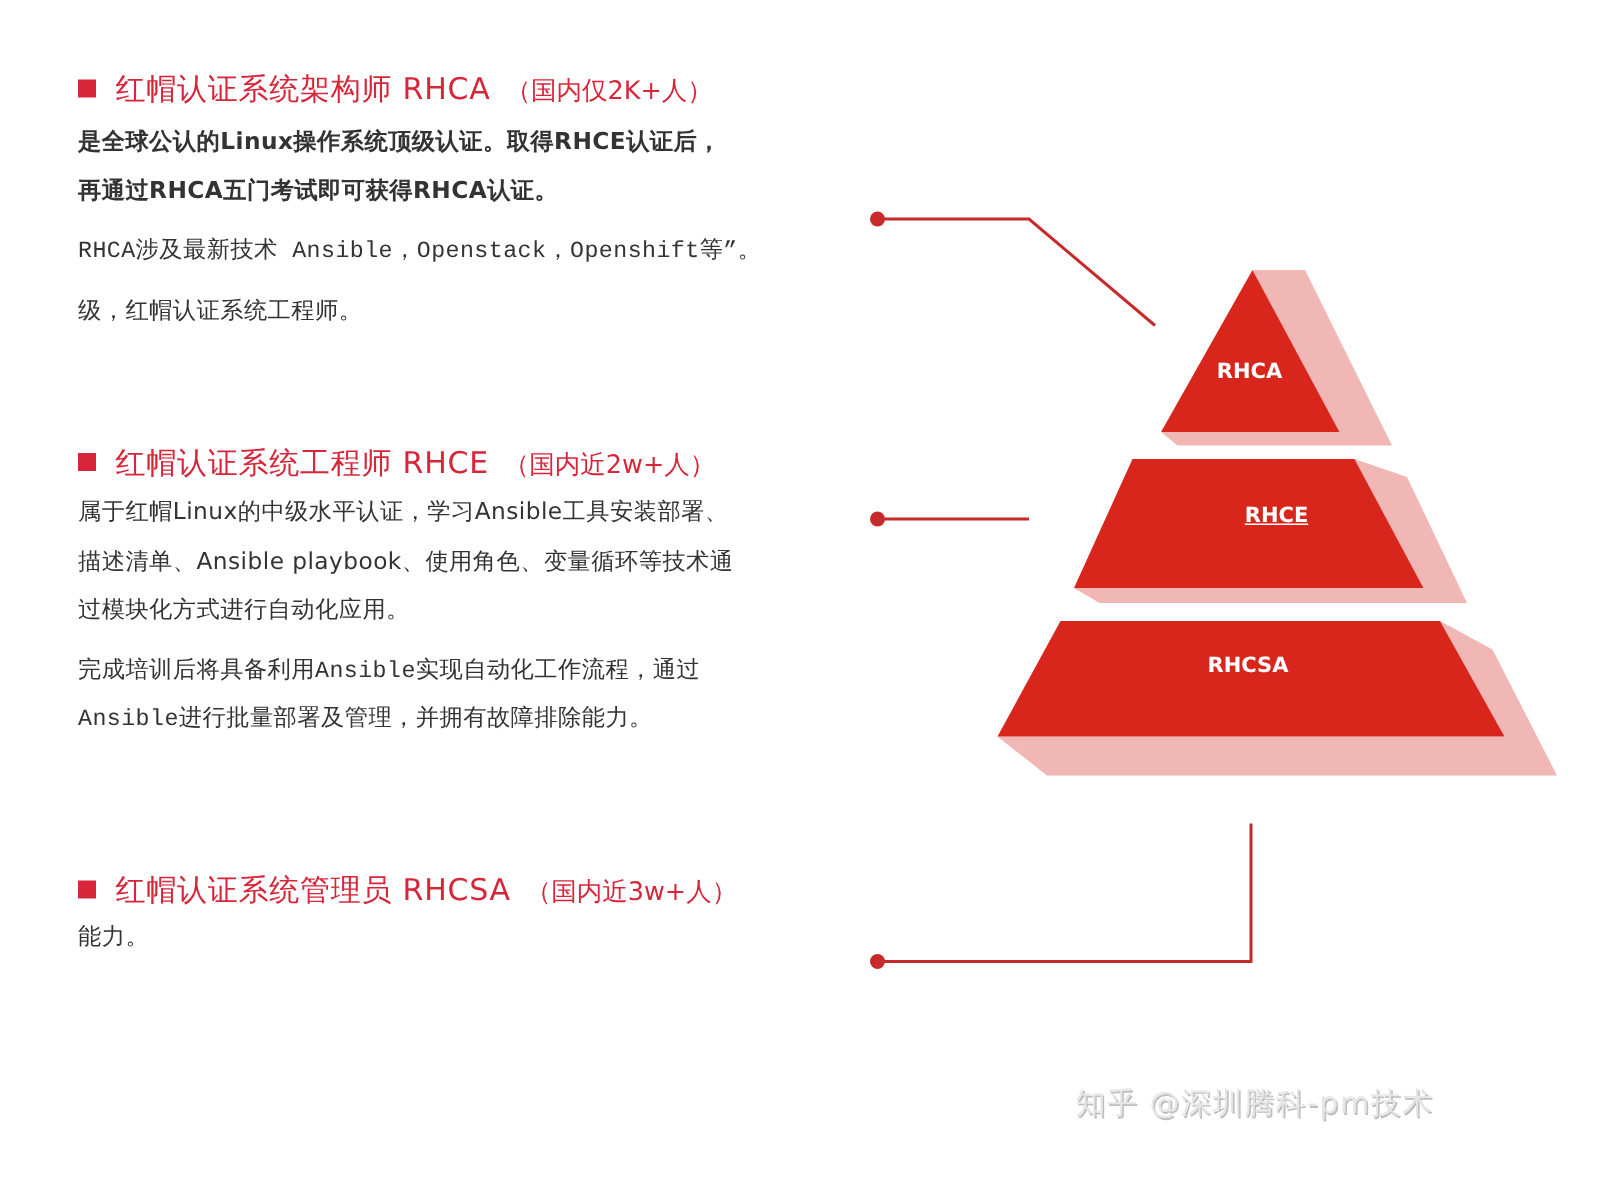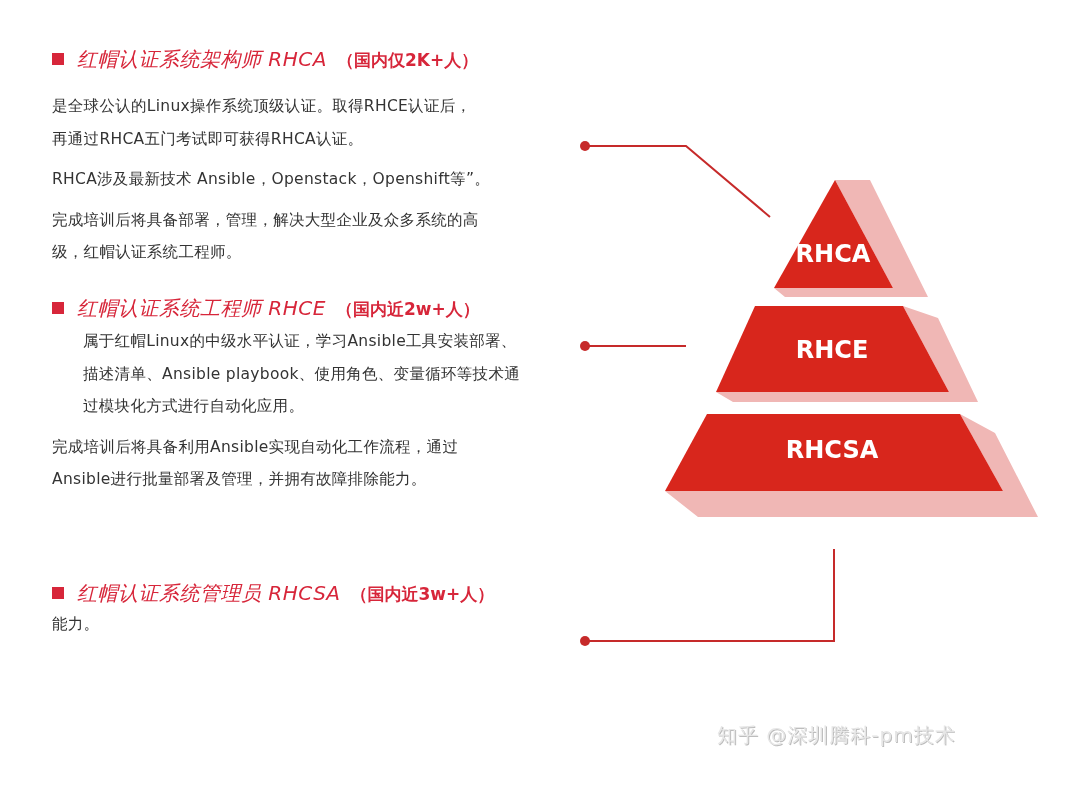--- a/index.html
+++ b/index.html
@@ -9,28 +9,28 @@
     }
     .section { position: absolute; left: 52px; width: 500px; }
     .heading {
       position: relative; height: 30px; line-height: 30px; white-space: nowrap;
       color: #d7263a; font-size: 20px;
     }
     .bullet {
       display: inline-block; width: 12px; height: 12px; background: #d7263a;
       vertical-align: middle; margin-right: 13px; position: relative; top: -2px;
     }
-    .heading .title { font-size: 20px; letter-spacing: 0.5px; font-style: italic; }
-    .heading .count { font-size: 17px; margin-left: 10px; font-weight: bold; }
+    .heading .title { font-size: 20px; letter-spacing: 0.5px; }
+    .heading .count { font-size: 17px; margin-left: 10px; }
     .para { color: #333333; font-size: 15.5px; line-height: 32.5px; margin: 0; letter-spacing: 0.3px; white-space: nowrap; }
-    .para + .para { margin-top: 8px; }
+    .para + .para { margin-top: 8px; font-family: Liberation Mono, monospace; }
     .para .line { display: block; }
     svg.diagram { position: absolute; left: 0; top: 0; }
     .pyr-label {
-      position: absolute; color: #ffffff; font-weight: bold; font-size: 24px;
+      position: absolute; color: #ffffff; font-weight: bold; font-size: 14px;
       font-family: "DejaVu Sans", "Liberation Sans", sans-serif; text-align: center;
       transform: translateX(-50%); white-space: nowrap;
     }
     .watermark {
       position: absolute; left: 717px; top: 722px; font-size: 20px; color: #e6e6e6;
       text-shadow: 1px 1px 0 #bdbdbd, -1px -1px 0 #ffffff; letter-spacing: 1px; white-space: nowrap;
     }
   </style>
 </head>
 <body>
@@ -62,45 +62,44 @@
     <polygon points="755,306 903,306 949,392 716,392" fill="#d8261c"></polygon>
   </g>
 
   <g>
     <polygon points="960,414 995,433 1038,517 698,517 665,491 1003,491" fill="#f0b7b5"></polygon>
     <polygon points="707,414 960,414 1003,491 665,491" fill="#d8261c"></polygon>
   </g>
 </svg>
 
 <div class="pyr-label" style="left:833px; top:240px;">RHCA</div>
-<div class="pyr-label" style="left:832px; top:336px;">RHCE</div>
+<div class="pyr-label" style="left:851px; top:336px;text-decoration:underline;">RHCE</div>
 <div class="pyr-label" style="left:832px; top:436px;">RHCSA</div>
 
 <div class="section" style="top:44px;">
   <div class="heading">
     <span class="bullet"></span><span class="title">红帽认证系统架构师 RHCA</span><span class="count">（国内仅2K+人）</span>
   </div>
-  <p class="para" style="margin-top:16px;">
+  <p class="para" style="margin-top:4px;font-weight:bold;">
     <span class="line">是全球公认的Linux操作系统顶级认证。取得RHCE认证后，</span>
     <span class="line">再通过RHCA五门考试即可获得RHCA认证。</span>
   </p>
   <p class="para">
     <span class="line">RHCA涉及最新技术 Ansible，Openstack，Openshift等”。</span>
   </p>
   <p class="para">
-    <span class="line">完成培训后将具备部署，管理，解决大型企业及众多系统的高</span>
     <span class="line">级，红帽认证系统工程师。</span>
   </p>
 </div>
 
 <div class="section" style="top:293px;">
   <div class="heading">
     <span class="bullet"></span><span class="title">红帽认证系统工程师 RHCE</span><span class="count">（国内近2w+人）</span>
   </div>
-  <p class="para" style="margin-top:2px;margin-left:31px;">
+  <p class="para" style="margin-top:2px;">
     <span class="line">属于红帽Linux的中级水平认证，学习Ansible工具安装部署、</span>
     <span class="line">描述清单、Ansible playbook、使用角色、变量循环等技术通</span>
     <span class="line">过模块化方式进行自动化应用。</span>
   </p>
   <p class="para">
     <span class="line">完成培训后将具备利用Ansible实现自动化工作流程，通过</span>
     <span class="line">Ansible进行批量部署及管理，并拥有故障排除能力。</span>
   </p>
 </div>
 

